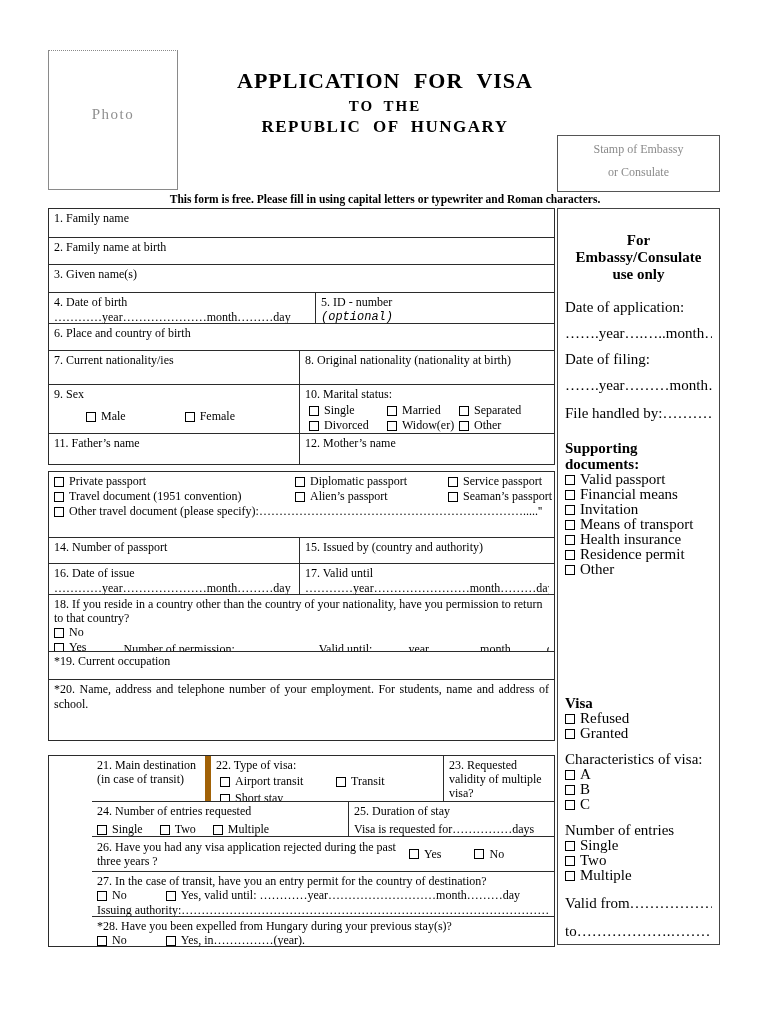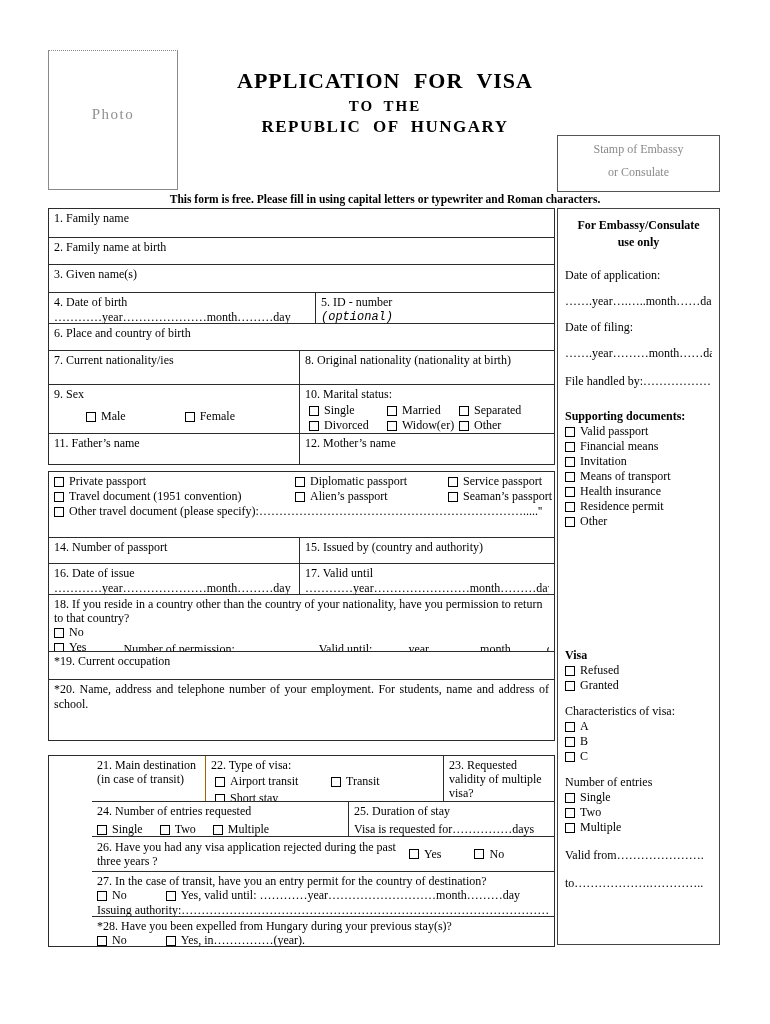--- a/index.html
+++ b/index.html
@@ -21,21 +21,21 @@
 
   
   .ftable{position:absolute;left:48px;width:507px;box-sizing:border-box;border:1px solid #2b2b2b;background:#fff;}
   .trow{box-sizing:border-box;overflow:hidden;position:relative;}
   .trow + .trow{border-top:1px solid #2b2b2b;}
   .split{display:flex;}
   .cell{box-sizing:border-box;padding:2px 5px;line-height:15px;overflow:hidden;}
   .cl{width:250px;flex:none;}
   .cr{flex:1;border-left:1px solid #2b2b2b;}
   .c21{width:113px;flex:none;}
-  .c22{width:238px;flex:none;border-left:1px solid #a16207;}
+  .c22{width:238px;flex:none;border-left:6px solid #a16207;}
   .c23{flex:1;border-left:1px solid #2b2b2b;}
   .cl256{width:256px;flex:none;}
   .ital{font-style:italic;font-family:Liberation Mono, monospace;}
   .just{text-align:justify;}
   .dots{white-space:nowrap;overflow:hidden;}
 
   
   .opt{display:inline-flex;align-items:center;white-space:nowrap;}
   .cb{width:8px;height:8px;border:1px solid #000;background:#fff;margin-right:5px;flex:none;display:inline-block;}
   .olbl{line-height:15px;}
@@ -51,21 +51,21 @@
   .opts-f22{display:grid;grid-template-columns:116px auto;margin-top:2px;padding-left:4px;}
   .opts-f23{display:grid;grid-template-columns:88px auto;margin-top:4px;padding-left:2px;}
   .opts-f24{display:flex;column-gap:17px;margin-top:3px;}
   .row26{display:flex;align-items:center;}
   .row26 .q{width:312px;flex:none;}
   .opts-f26{display:flex;column-gap:33px;align-items:center;}
   .noyes{display:flex;column-gap:39px;white-space:nowrap;overflow:hidden;}
 
   
   .sidebar{position:absolute;left:557px;top:208px;width:163px;height:737px;box-sizing:border-box;
-           border:1px solid #444;background:#fff;padding:1px 7px;font-size:12px;line-height:16px;overflow:hidden;}
+           border:1px solid #444;background:#fff;padding:16px 7px;font-size:15px;line-height:16px;overflow:hidden;}
   .sb-title{font-weight:bold;text-align:center;margin-top:7px;line-height:17px;}
   .mt16{margin-top:16px;} .mt10{margin-top:10px;} .mt12{margin-top:12px;} .mt20{margin-top:19px;}
   .sb-bold{font-weight:bold;}
   .sb-opts .opt{display:flex;}
   .sb-dots{white-space:nowrap;overflow:hidden;}
   .sb-gap{height:118px;}
 </style>
 </head>
 <body>
 

